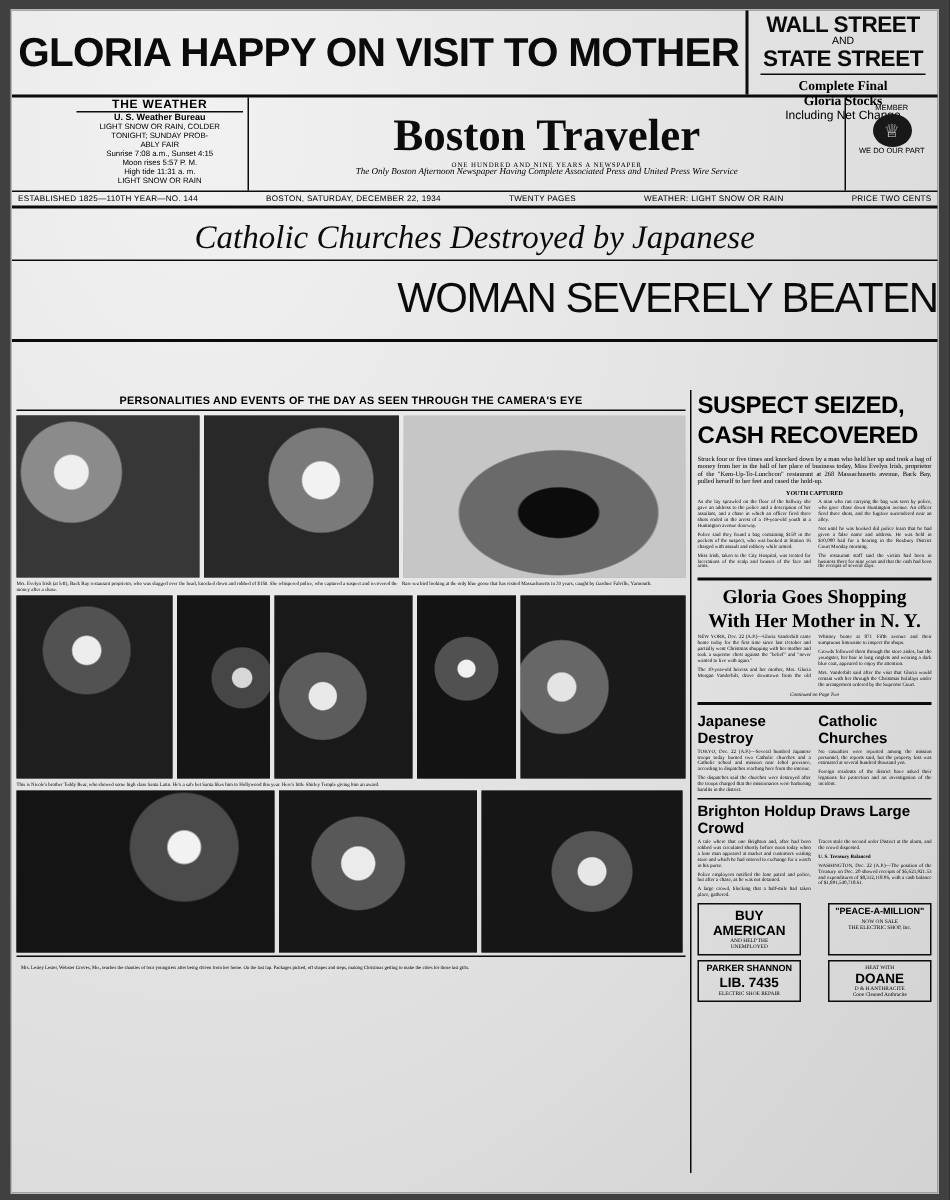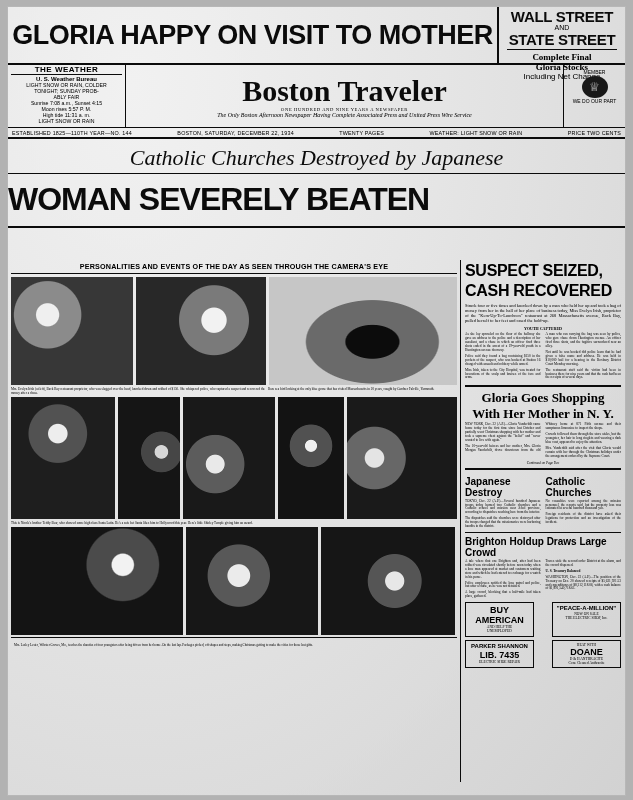--- a/index.html
+++ b/index.html
@@ -1,20 +1,20 @@
 <!DOCTYPE html>
 <html><head>
 <meta charset="utf-8">
 <style>
   html,body{margin:0;padding:0;background:#2b2b2b;}
   body{font-family:"Liberation Serif", serif;}
   .page{
     position:relative;
     width:633px;height:800px;
-    background:#84cc16;
+    background:#a21caf;
     overflow:hidden;
     box-sizing:border-box;
     padding:6px 7px 4px 7px;
     filter:grayscale(1) contrast(1.05);
   }
   .paper{
     position:relative;width:100%;height:100%;
     background:
       radial-gradient(ellipse at 20% 10%, #efece4 0%, #e4e0d7 45%, #d2cec4 100%);
     box-sizing:border-box;
@@ -52,20 +52,21 @@
   
   .masthead{
     display:flex;align-items:center;border-bottom:1px solid #111;
     height:62px;
   }
   .weatherbox{
     width:118px;text-align:center;font-size:5.2px;line-height:6px;
     border-right:1px solid #111;height:100%;
     padding:2px 3px;box-sizing:border-box;
     font-family:"Liberation Sans", sans-serif;
+    margin-left:40px;
   }
   .weatherbox .wtitle{
     font-weight:bold;font-size:8px;letter-spacing:0.5px;border-bottom:1px solid #111;
     padding-bottom:1px;margin-bottom:1px;
   }
   .weatherbox .wsubt{font-weight:bold;font-size:6px;}
   .nameplate{
     flex:1;text-align:center;position:relative;
   }
   .nameplate .nptitle{
@@ -90,22 +91,22 @@
     font-size:5.4px;border-bottom:2px solid #111;padding:1.5px 4px;
     font-family:"Liberation Sans", sans-serif;letter-spacing:0.2px;
   }
   
   .subhead{
     text-align:center;font-style:italic;font-size:22px;
     padding:6px 0 2px 0;border-bottom:1px solid #111;
     font-family:"Liberation Serif", serif;color:#111;
   }
   .mainhead{
-    text-align:left;font-family:"Liberation Sans", sans-serif;
-    font-weight:bold;font-size:32px;line-height:42px;letter-spacing:-1px;
+    text-align:right;font-family:"Liberation Sans", sans-serif;
+    font-weight:normal;font-size:28px;line-height:42px;letter-spacing:-1px;
     padding:4px 0 6px 0;border-bottom:2px solid #111;color:#111;
   }
   
   .body{display:flex;height:calc(100% - 56px - 62px - 14px - 38px - 96px);margin-top:32px;}
   .photos{flex:1;border-right:1px solid #111;padding:2px 3px 0 3px;box-sizing:border-box;}
   .photohead{
     text-align:center;font-family:"Liberation Sans", sans-serif;
     font-weight:bold;font-size:7.2px;letter-spacing:0.2px;
     border-bottom:1px solid #111;padding-bottom:2px;margin-bottom:3px;
   }

